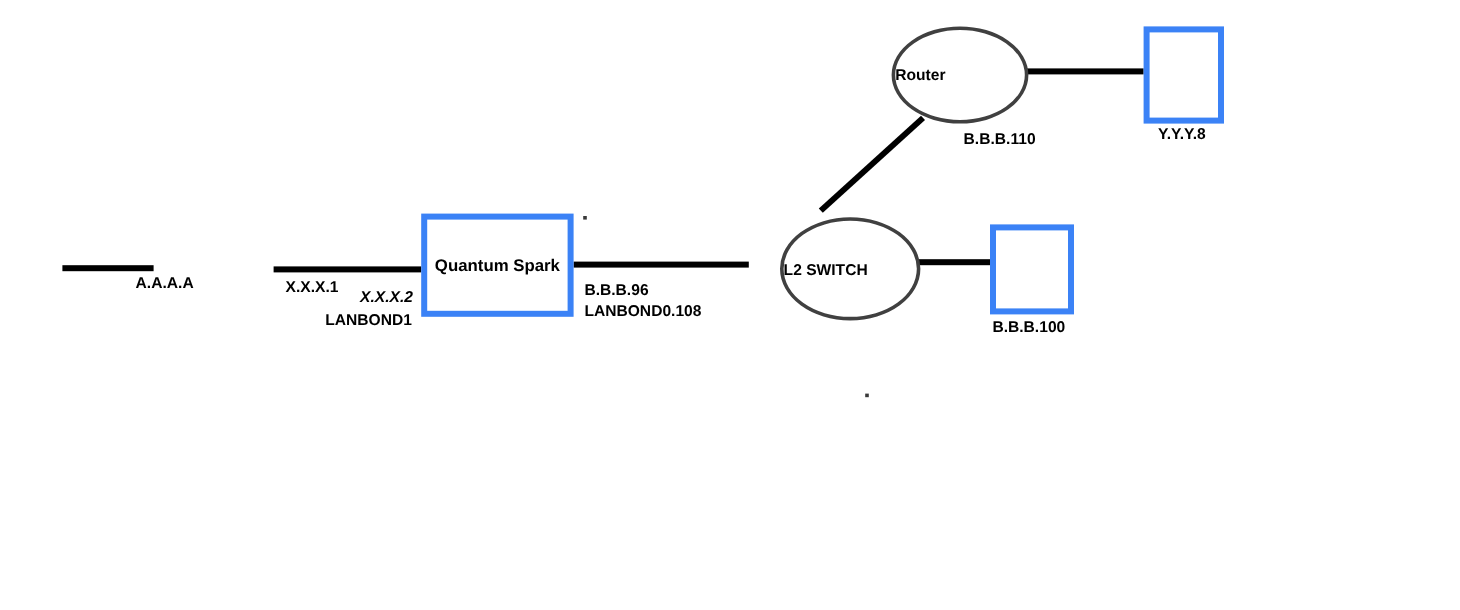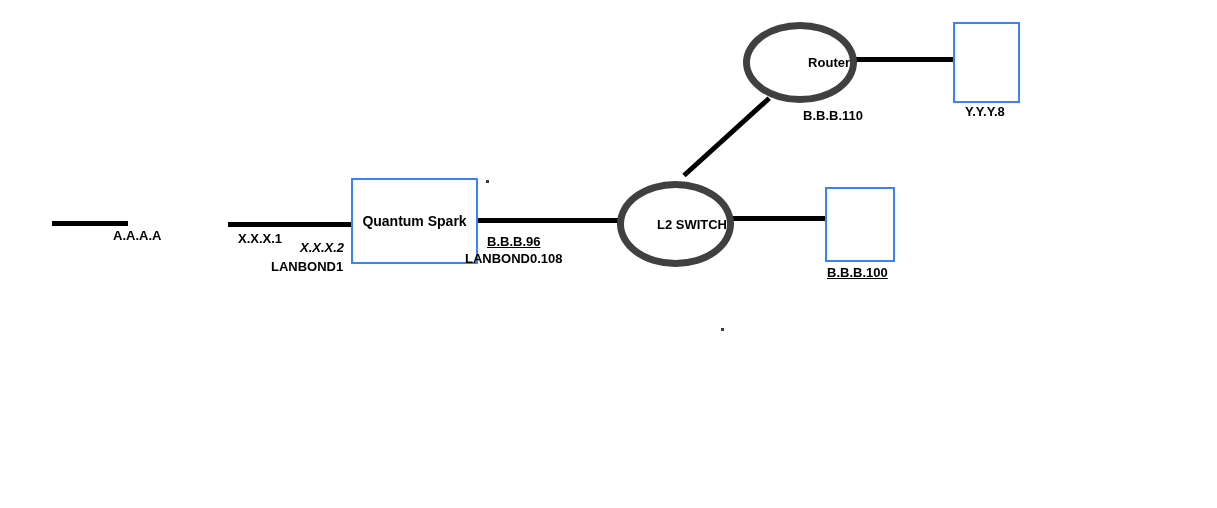--- a/index.html
+++ b/index.html
@@ -7,30 +7,30 @@
   .canvas {
     position: relative;
     width: 1217px;
     height: 508px;
     background: #ffffff;
     overflow: hidden;
     font-family: "Liberation Sans", "DejaVu Sans", sans-serif;
   }
   .node-ellipse {
     position: absolute;
-    border: 7px solid #404040;
+    border: 3px solid #404040;
     border-radius: 50%;
     background: #ffffff;
     display: flex;
     align-items: center;
-    justify-content: flex-end;
+    justify-content: flex-start;
   }
   .node-rect {
     position: absolute;
-    border: 2px solid #3b82f6;
+    border: 5px solid #3b82f6;
     background: #ffffff;
     display: flex;
     align-items: center;
     justify-content: center;
   }
   .node-label {
     font-weight: bold;
     font-size: 13px;
     color: #000000;
     white-space: nowrap;
@@ -67,38 +67,38 @@
   <div class="edge" style="left:474px; top:218px; width:150px;"></div>
   <div class="edge" style="left:730px; top:216px; width:106px;"></div>
   <div class="edge diag" style="left:684px; top:173px; width:115px; transform:rotate(-42.2deg);"></div>
   <div class="edge" style="left:853px; top:57px; width:107px;"></div>
 
 
   <div class="node-rect" style="left:351px; top:178px; width:127px; height:86px;">
     <span class="node-label" style="font-size:14px;">Quantum Spark</span>
   </div>
 
-  <div class="node-ellipse" style="left:617px; top:181px; width:117px; height:86px;">
+  <div class="node-ellipse" style="left:650px; top:181px; width:117px; height:86px;">
     <span class="node-label">L2 SWITCH</span>
   </div>
 
   <div class="node-ellipse" style="left:743px; top:22px; width:114px; height:81px;">
     <span class="node-label">Router</span>
   </div>
 
   <div class="node-rect" style="left:953px; top:22px; width:67px; height:81px;"></div>
 
   <div class="node-rect" style="left:825px; top:187px; width:70px; height:75px;"></div>
 
   <div class="lbl" style="left:68px; top:228px;margin-left:45px;">A.A.A.A</div>
   <div class="lbl" style="left:238px; top:203px;margin-top:28px;">X.X.X.1</div>
   <div class="lbl" style="left:300px; top:240px;font-style:italic;">X.X.X.2</div>
   <div class="lbl" style="left:271px; top:259px;">LANBOND1</div>
-  <div class="lbl" style="left:487px; top:234px;text-decoration:underline;">B.B.B.96</div>
-  <div class="lbl" style="left:465px; top:251px;">LANBOND0.108</div>
+  <div class="lbl" style="left:487px; top:234px;">B.B.B.96</div>
+  <div class="lbl" style="left:487px; top:251px;">LANBOND0.108</div>
   <div class="lbl" style="left:803px; top:108px;">B.B.B.110</div>
   <div class="lbl" style="left:965px; top:104px;">Y.Y.Y.8</div>
-  <div class="lbl" style="left:827px; top:265px;text-decoration:underline;">B.B.B.100</div>
+  <div class="lbl" style="left:827px; top:265px;">B.B.B.100</div>
 
   <div class="stray-dot" style="left:486px; top:180px;"></div>
   <div class="stray-dot" style="left:721px; top:328px;"></div>
 
 </div>
 
 </body></html>

